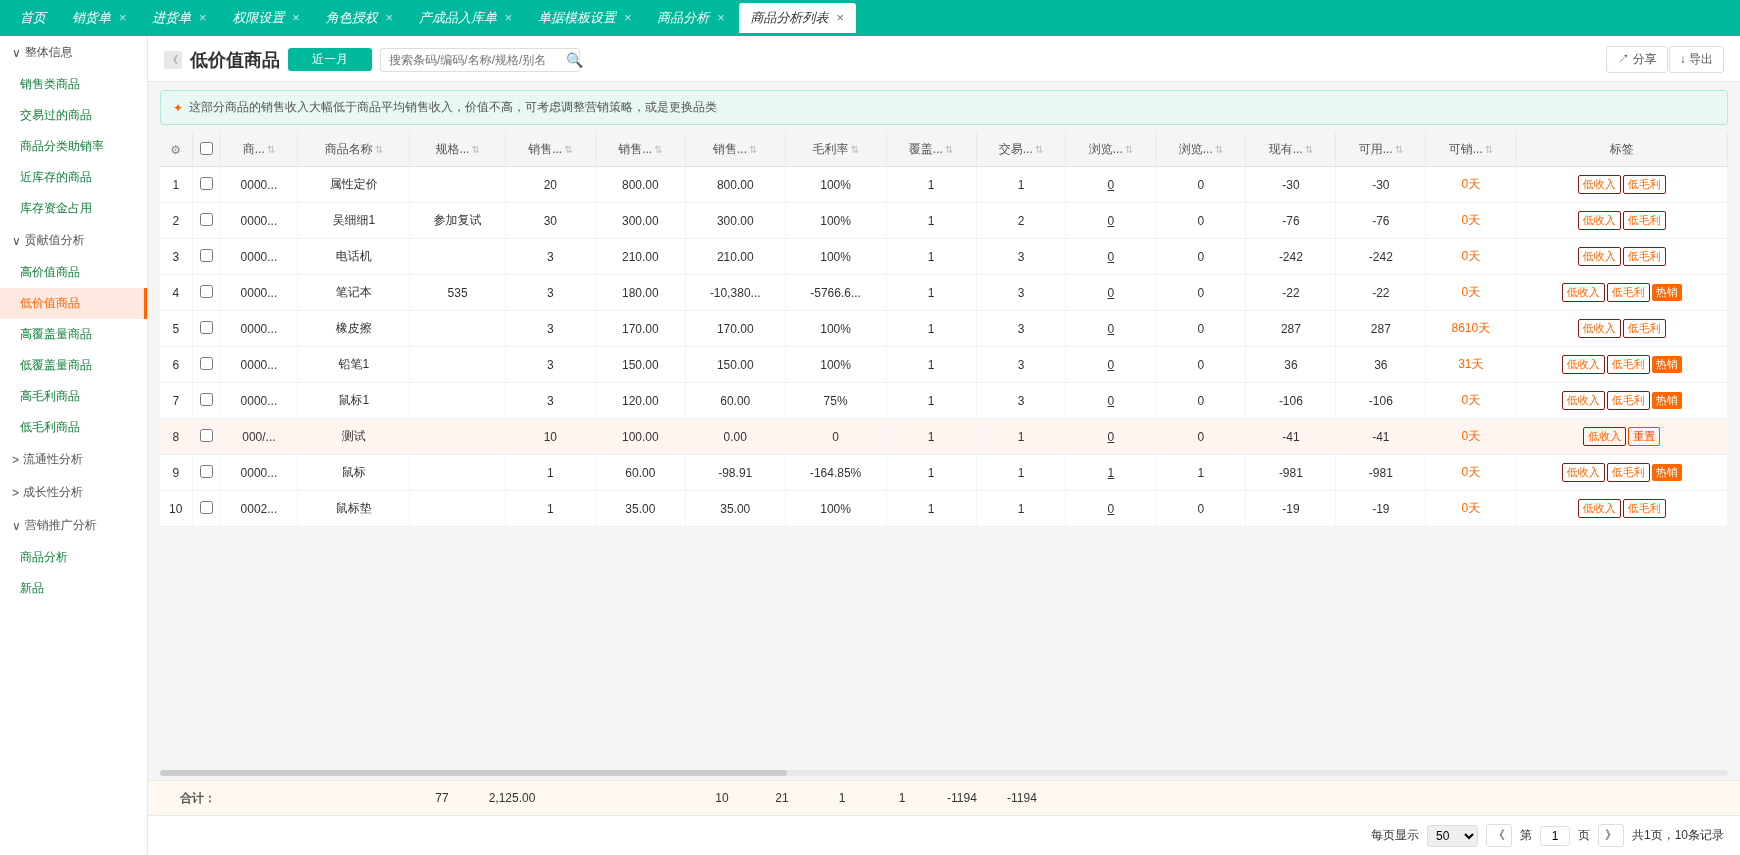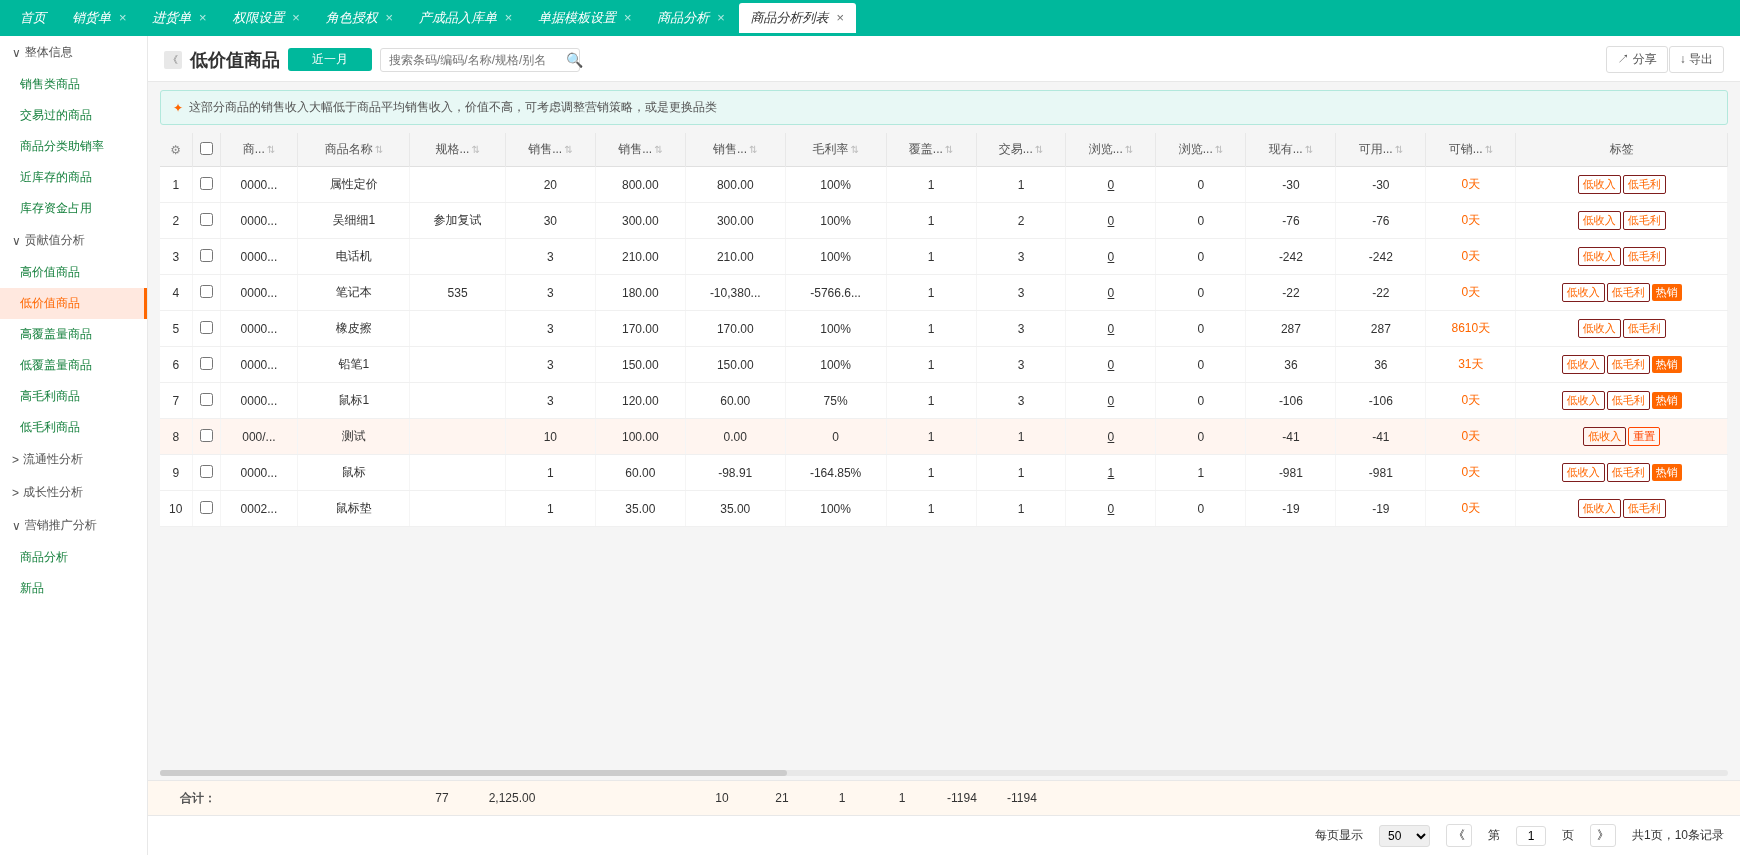--- a/index.html
+++ b/index.html
@@ -197,21 +197,21 @@
     }
 
     
     .pagination-bar {
       background: #fff;
       border-top: 1px solid #e8e8e8;
       padding: 8px 16px;
       display: flex;
       align-items: center;
       justify-content: flex-end;
-      gap: 16px;
+      gap: 8px;
       font-size: 12px;
     }
     .page-size-select {
       border: 1px solid #ddd;
       border-radius: 3px;
       padding: 2px 4px;
       font-size: 12px;
     }
     .page-btn {
       background: none;

